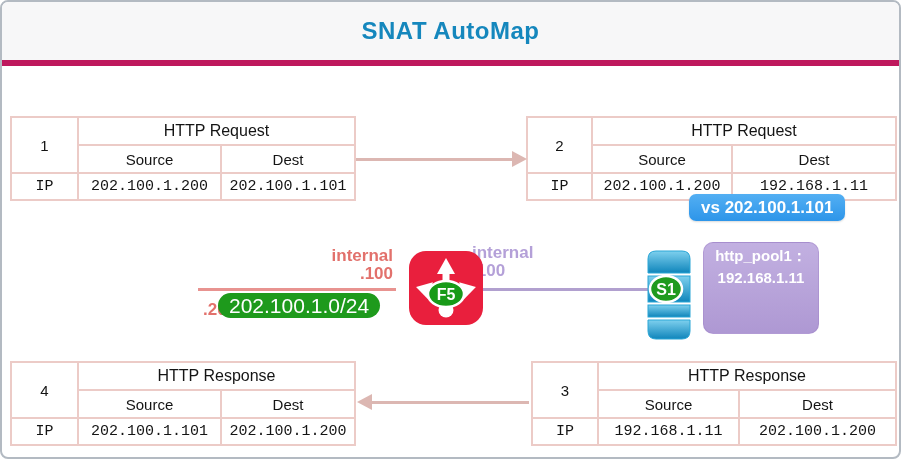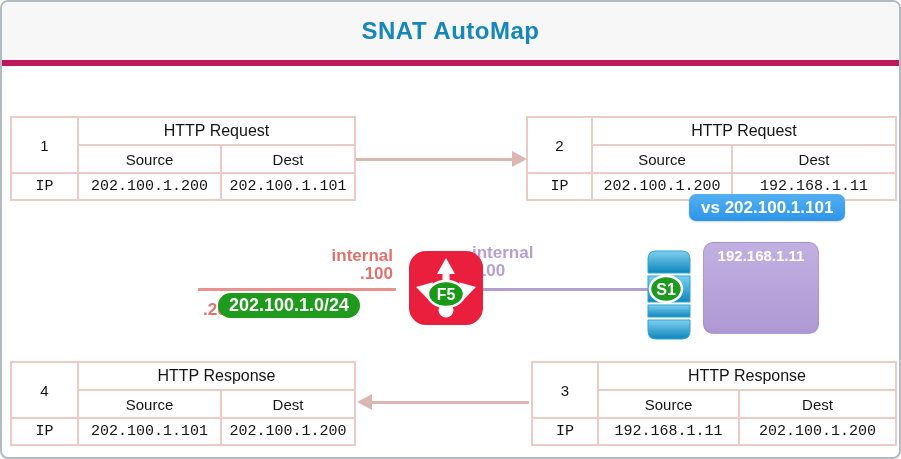--- a/index.html
+++ b/index.html
@@ -24,21 +24,21 @@
   #line-external{left:196px;width:198px;background:#e89390;}
   #line-internal{left:466px;width:180px;background:#b1a0cf;}
   
   .iflabel{position:absolute;font-weight:bold;font-size:17px;line-height:18px;}
   .red-label{color:#e2716c;}
   .purple-label{color:#b4a0d8;}
   #lbl-client-ip{left:201px;top:263px;margin-top:36px;}
   #lbl-external{left:281px;top:245px;width:110px;text-align:right;}
   #lbl-internal{left:470px;top:242px;width:80px;text-align:left;}
   
-  .netpill{position:absolute;top:291px;height:25px;display:inline-flex;align-items:center;padding:0 11px;border-radius:13px;background:#1e9a1c;color:#fff;font-weight:bold;font-size:18px;}
+  .netpill{position:absolute;top:291px;height:25px;display:inline-flex;align-items:center;padding:0 11px;border-radius:13px;background:#1e9a1c;color:#fff;font-weight:normal;font-size:21px;}
   #pill-ext{left:216px;}
   #pill-int{left:487px;}
   
   #vs-badge{position:absolute;left:687px;top:192px;height:27px;display:inline-flex;align-items:center;padding:0 12px;border-radius:7px;background:linear-gradient(#53aff3,#2d95e9);color:#fff;font-weight:bold;font-size:17px;box-shadow:0 1px 2px rgba(0,0,0,.15);text-align:right;}
   
   #pool-box{position:absolute;left:701px;top:240px;width:116px;height:92px;border-radius:10px;background:linear-gradient(#c2b0e1,#ae98d3);border:1px solid rgba(160,130,200,.45);color:#fff;font-weight:bold;font-size:15px;text-align:center;line-height:22px;padding-top:2px;box-sizing:border-box;}
   
   .iconwrap{position:absolute;}
   #win-icon{left:114px;top:252px;}
   #f5-icon{left:407px;top:249px;}
@@ -208,16 +208,17 @@
         <path d="M2 71 h42 v11 q0 8 -8 8 h-26 q-8 0 -8 -8 z"></path>
       </g>
       <ellipse cx="20" cy="40" rx="16" ry="13" fill="#1f9a1f" stroke="#ffffff" stroke-width="2.5"></ellipse>
       <text x="20" y="46" text-anchor="middle" font-family="Liberation Sans, sans-serif" font-size="16" font-weight="bold" fill="#ffffff">S1</text>
     </svg>
   </div>
 
   <div id="vs-badge">vs 202.100.1.101</div>
 
   <div id="pool-box">
+    <div>http_pool1：</div>
     <div>192.168.1.11</div>
   </div>
 
 </div>
 
 </body></html>

